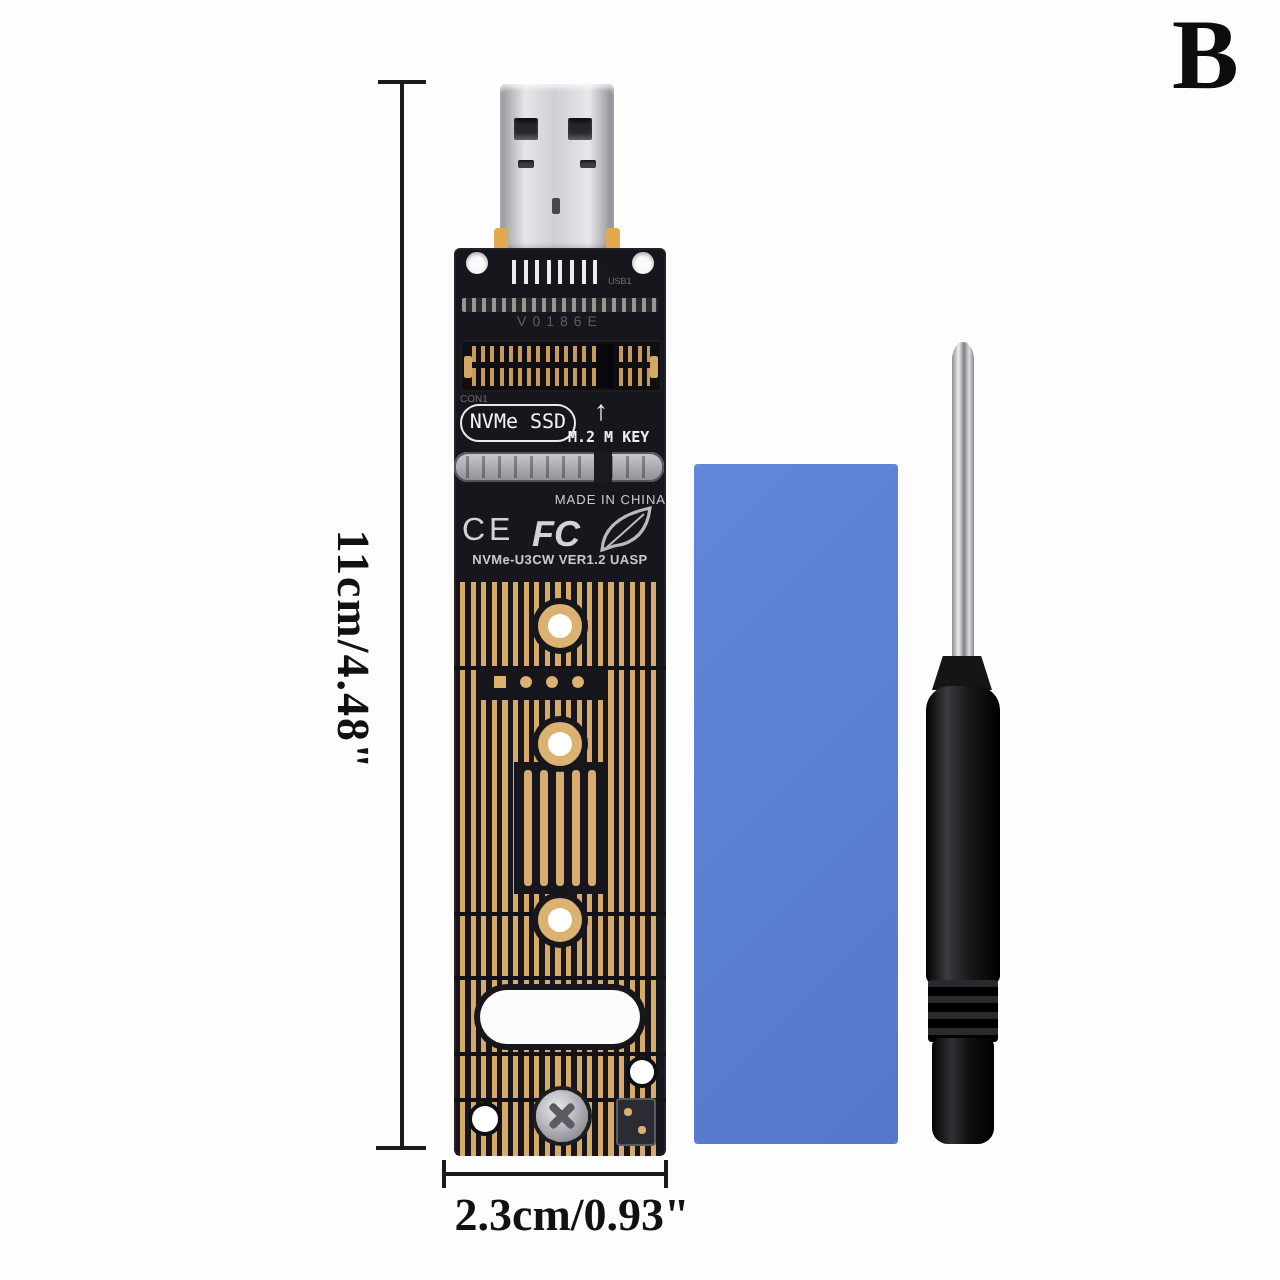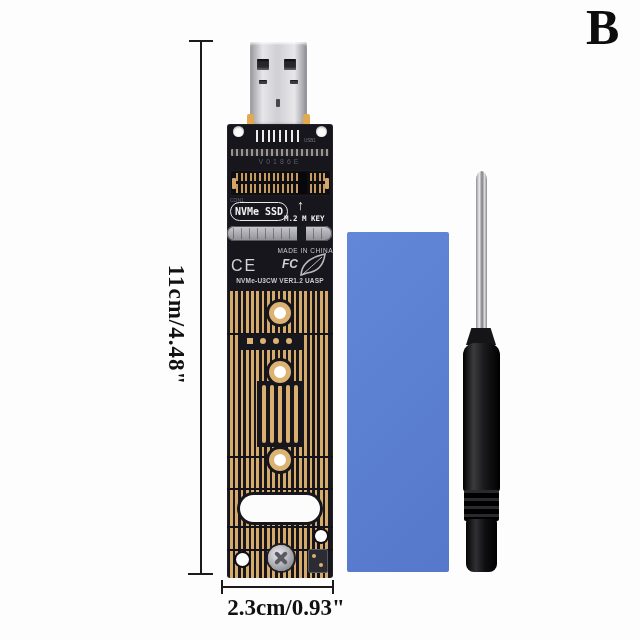--- a/index.html
+++ b/index.html
@@ -42,36 +42,36 @@
     color:#6d6d78;letter-spacing:3px;opacity:.8;}
   #m2-socket{left:230px;top:170px;width:101px;height:26px;background:#0e0e13;border-radius:2px;
     box-shadow:inset 0 0 0 1px rgba(255,255,255,.06);}
   .m2-pins{position:absolute;left:6px;width:89px;height:8px;
     background:repeating-linear-gradient(90deg,#c89a5c 0 2px,transparent 2px 4.6px);}
   #m2-notch{position:absolute;left:68px;top:2px;width:9px;height:22px;background:#08080c;}
   .m2-clip{position:absolute;width:4px;height:11px;background:#d3a866;top:8px;border-radius:1px;}
   #con1-label{left:230px;top:197px;font-size:5px;color:#85858f;opacity:.75;}
   #nvme-oval{left:230px;top:202px;width:56px;height:17px;border:1.5px solid #e9e9ec;
     border-radius:10px;display:flex;align-items:center;justify-content:center;}
-  #nvme-oval span{color:#f2f2f4;font-size:10px;font-weight:bold;
+  #nvme-oval span{color:#f2f2f4;font-size:10px;font-weight:normal;
     font-family:"DejaVu Sans Mono", monospace;letter-spacing:0px;}
   #key-arrow{left:297px;top:197px;font-size:14px;font-weight:bold;color:#f0f0f2;}
   #key-label{left:284px;top:214px;width:49px;font-size:7.5px;
     font-weight:bold;color:#eeeef0;font-family:"DejaVu Sans Mono", monospace;}
   #slot-bar{left:227px;top:226px;width:105px;height:15px;border-radius:7px;
     background:linear-gradient(180deg,#cbcbd0,#8d8d94);
     box-shadow:inset 0 0 0 1px #55555c;overflow:hidden;}
   #slot-bar .ticks{position:absolute;inset:2px 6px;
     background:repeating-linear-gradient(90deg,rgba(20,20,25,.35) 0 1.5px,transparent 1.5px 8px);}
   #slot-notch{position:absolute;left:70px;top:0;width:9px;height:15px;background:#191920;}
   #made-in{left:262px;top:247px;width:71px;text-align:right;font-size:6.5px;
     color:#c9c9ce;letter-spacing:.5px;}
   .cert{color:#d2d2d7;}
   #cert-ce{left:231px;top:257px;font-size:16px;letter-spacing:2px;font-weight:500;}
-  #cert-fcc{left:266px;top:257px;font-size:12px;font-weight:bold;font-style:italic;margin-left:16px;}
+  #cert-fcc{left:266px;top:257px;font-size:18px;font-weight:bold;font-style:italic;}
   #leaf-logo{left:297px;top:251px;}
   #version-text{left:227px;top:277px;width:106px;text-align:center;font-size:6.5px;
     font-weight:bold;color:#c9c9ce;letter-spacing:.2px;white-space:nowrap;}
 
   
   #traces{left:227px;top:291px;width:106px;height:287px;overflow:hidden;}
   #traces .stripes{position:absolute;inset:0 3px;
     background:repeating-linear-gradient(90deg,#d6aa68 0 2.6px,#16161c 2.6px 5.3px);}
   .hbreak{position:absolute;left:0;width:106px;height:2px;background:#121218;}
   .patch{position:absolute;background:#16161c;}

